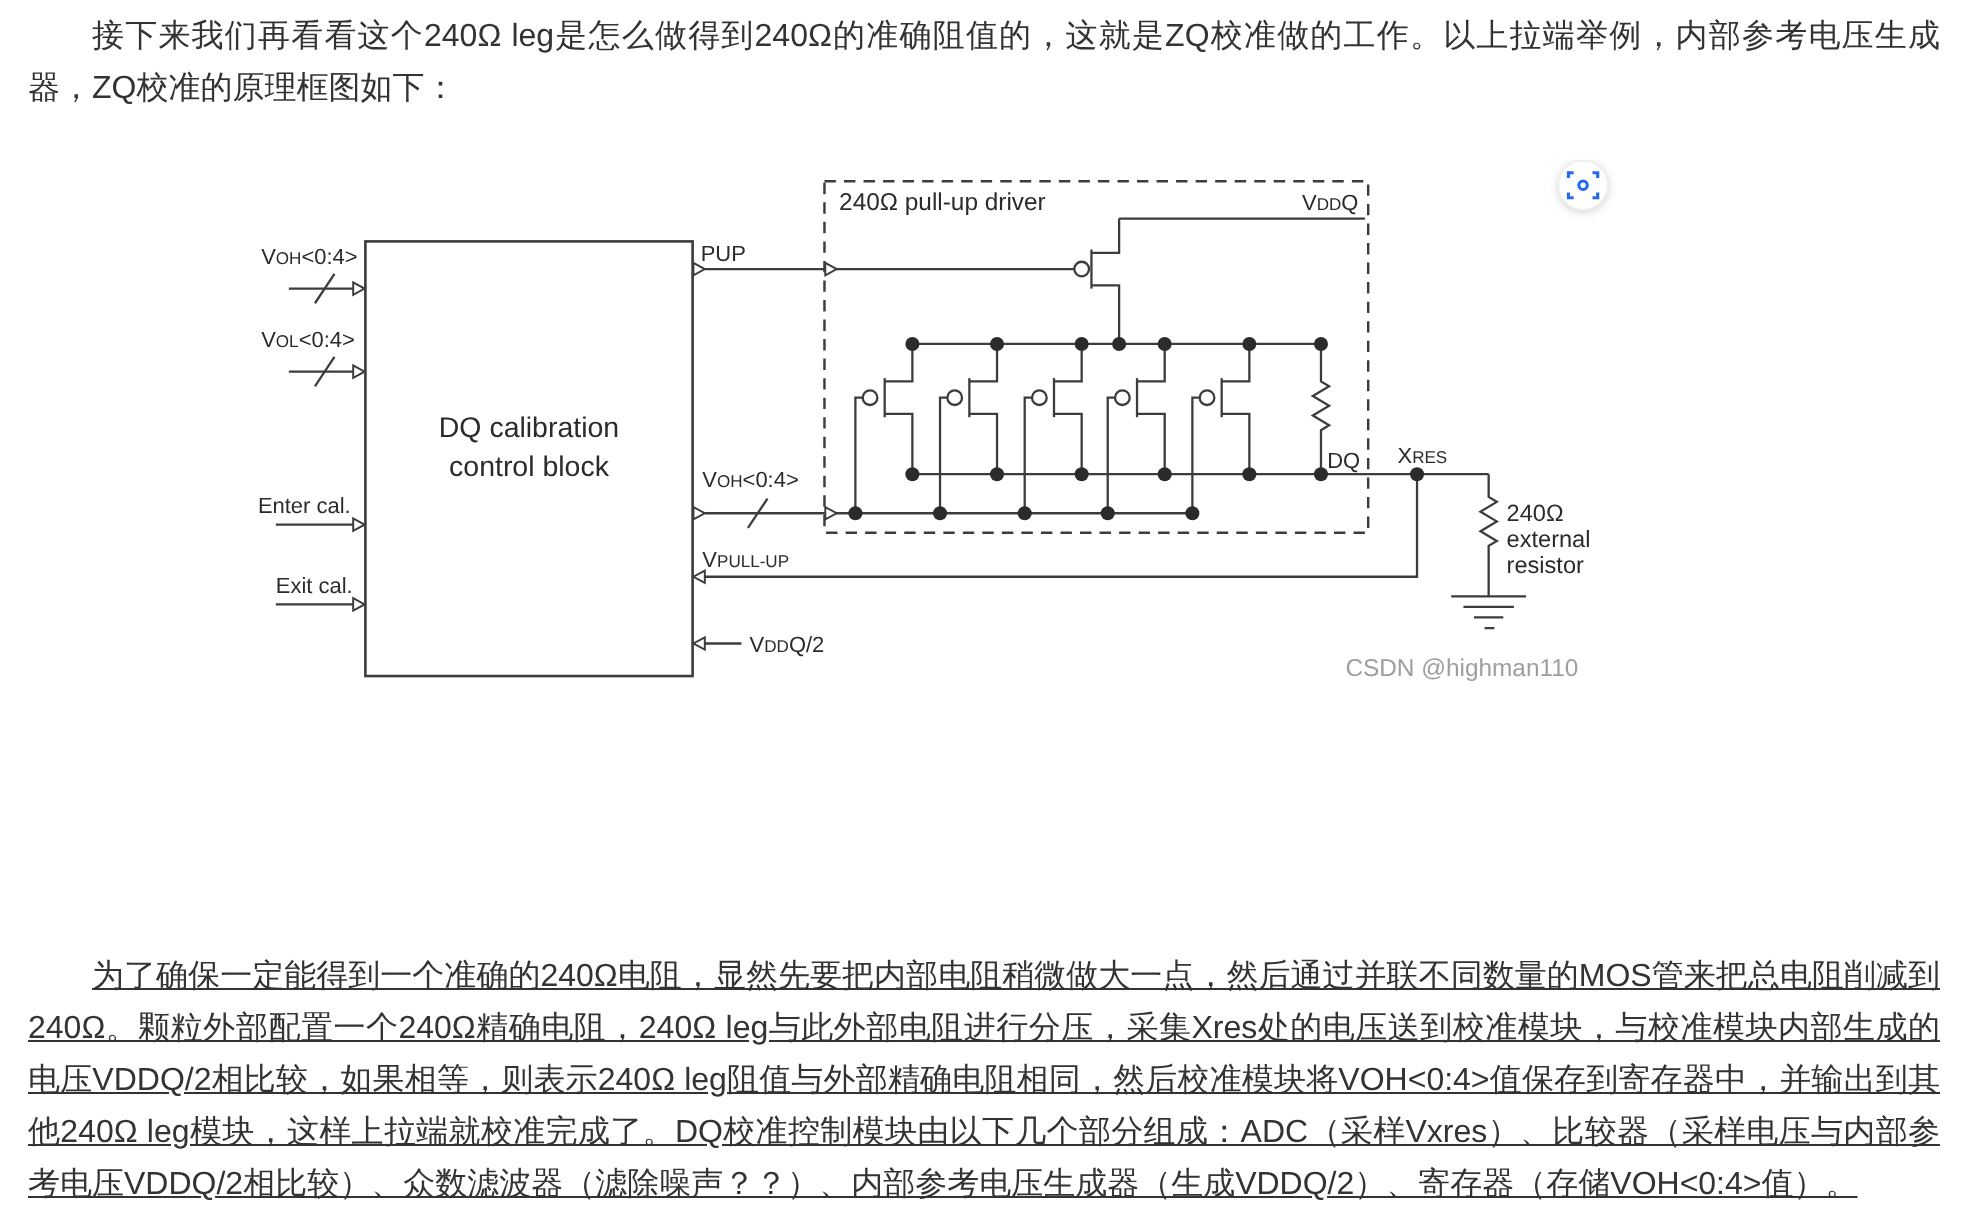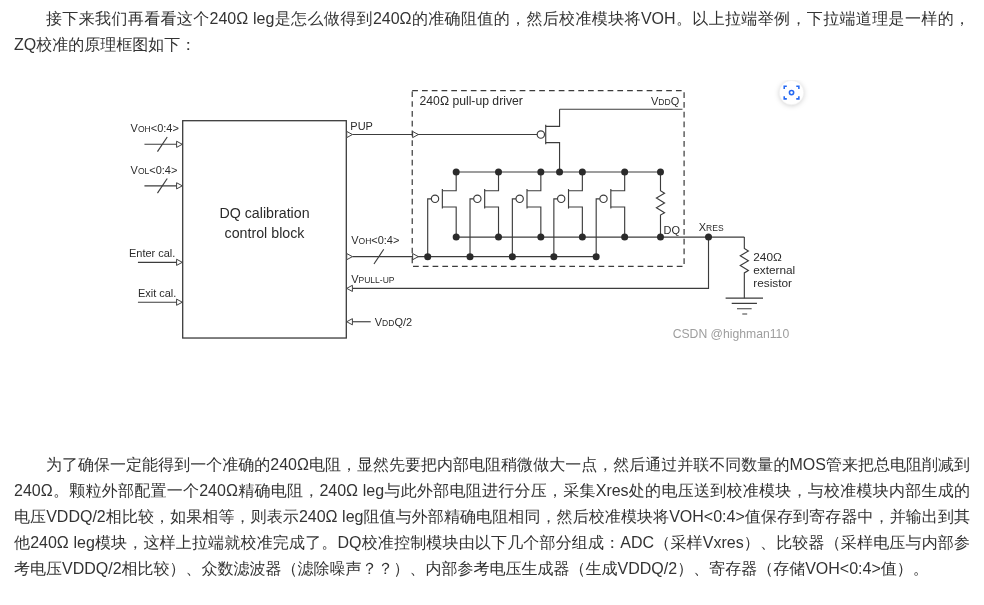--- a/index.html
+++ b/index.html
@@ -2,21 +2,21 @@
 <html><head>
 <meta charset="utf-8">
 <style>
   html,body{margin:0;padding:0;background:#ffffff;}
   #page{position:relative;width:984px;height:605px;background:#ffffff;overflow:hidden;
         font-family:"Liberation Sans","DejaVu Sans",sans-serif;}
   .para{position:absolute;left:14px;width:956px;margin:0;font-size:16px;line-height:26px;
         color:#333333;text-indent:2em;text-align:justify;
         font-family:"Liberation Sans","DejaVu Sans",sans-serif;}
   #para-intro{top:6px;}
-  #para-body{top:452px;}
+  #para-body{top:476px;text-decoration:underline;}
   #figure{position:absolute;top:80px;left:0;width:984px;height:350px;}
   svg text{font-family:"Liberation Sans","DejaVu Sans",sans-serif;fill:#2b2b2b;}
   .pin-label{font-size:13.5px;}
   .sub{font-size:10.5px;}
   .block-label{font-size:17.5px;text-anchor:middle;}
   .box-title{font-size:15px;}
   .res-label{font-size:14.5px;}
   .watermark{font-size:15px;fill:#9e9e9e;}
   .wire{stroke:#3c3c3c;stroke-width:1.4;fill:none;}
   .dashed{stroke:#3c3c3c;stroke-width:1.5;fill:none;stroke-dasharray:7,5;}
@@ -24,21 +24,21 @@
   .dot{fill:#2b2b2b;stroke:none;}
   .bubble{fill:#ffffff;stroke:#3c3c3c;stroke-width:1.4;}
   .arrow{fill:#ffffff;stroke:#3c3c3c;stroke-width:1.2;}
   .icon-glyph{stroke:#2468f2;stroke-width:1.9;fill:none;}
 </style>
 </head>
 <body>
 
 <div id="page">
 
-  <p id="para-intro" class="para">接下来我们再看看这个240Ω leg是怎么做得到240Ω的准确阻值的，然后校准模块将VOH。以上拉端举例，下拉端道理是一样的，ZQ校准的原理框图如下：</p>
+  <p id="para-intro" class="para">接下来我们再看看这个240Ω leg是怎么做得到240Ω的准确阻值的，这就是ZQ校准做的工作。以上拉端举例，内部参考电压生成器，ZQ校准的原理框图如下：</p>
 
   <div id="figure">
     <svg width="984" height="350" viewBox="0 80 984 430">
 
       <g>
         <path class="wire" d="M65,159 H104.5"></path>
         <path class="wire" d="M81,168 L93,150"></path>
         <polygon class="arrow" points="104.5,155.2 111.5,159 104.5,162.8"></polygon>
         <text class="pin-label" x="48" y="144"><tspan>V</tspan><tspan class="sub">OH</tspan><tspan>&lt;0:4&gt;</tspan></text>
       </g>

